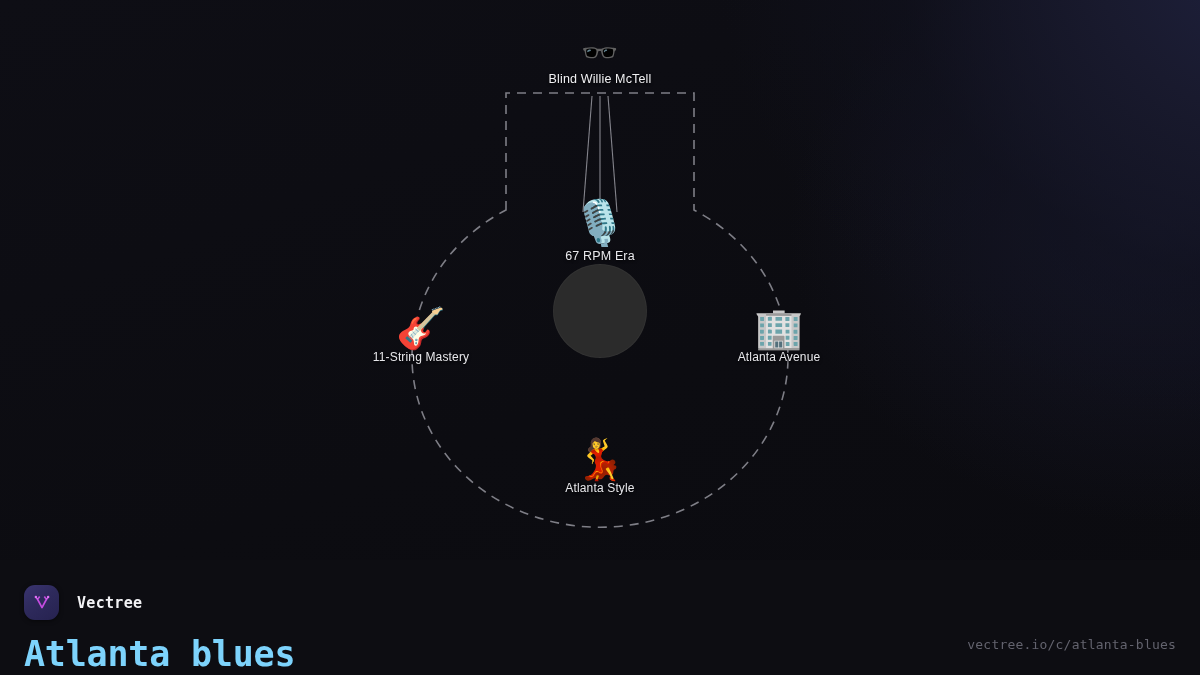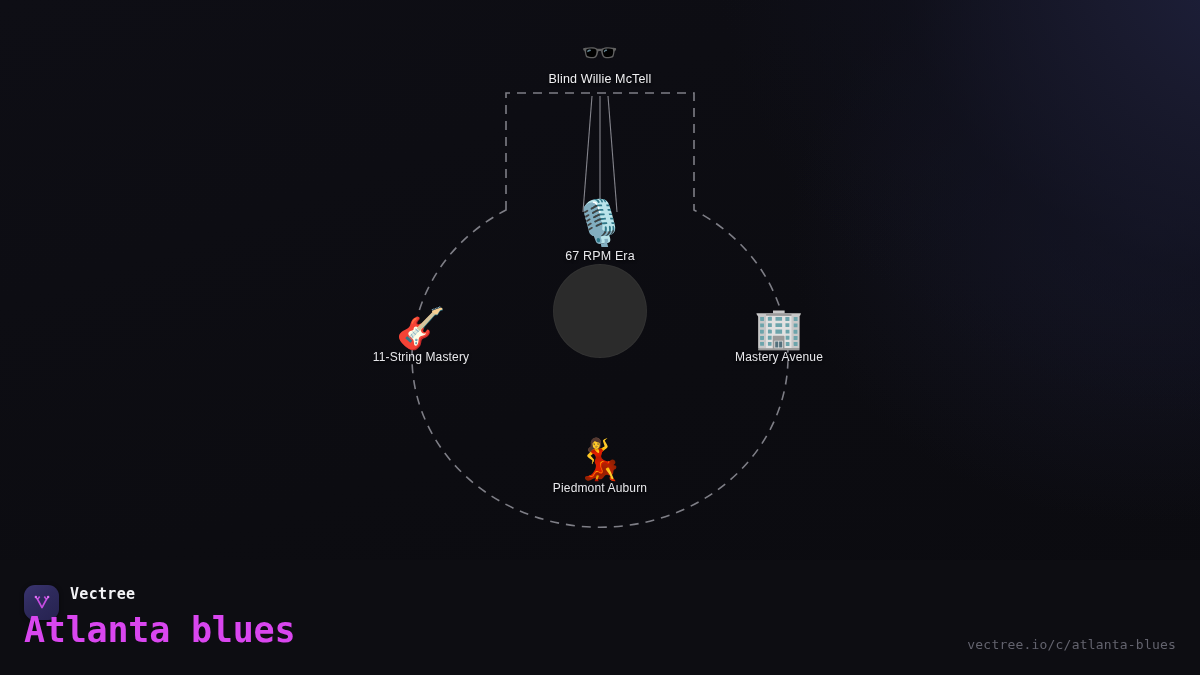--- a/index.html
+++ b/index.html
@@ -73,39 +73,39 @@
     pointer-events:none;
   }
 
   
   #footer {
     position:absolute; left:0; right:0; bottom:0; height:115px;
     background:#0d0d12;
   }
   #brand-row {
     position:absolute; left:24px; top:25px;
-    display:flex; align-items:flex-start; gap:11px;
+    display:flex; align-items:center; gap:18px;
   }
   #brand-logo {
     width:35px; height:35px; border-radius:11px;
     background:linear-gradient(145deg,#3a3470 0%,#2e2a5c 45%,#262250 100%);
     display:flex; align-items:center; justify-content:center;
     box-shadow:0 1px 4px rgba(0,0,0,.55);
     flex:0 0 auto;
   }
   #brand-name {
     font-family:"DejaVu Sans Mono", monospace;
     font-size:15px; font-weight:700;
     color:#f2f2f5; letter-spacing:.3px;
   }
   #page-title {
-    position:absolute; left:24px; top:50px;
+    position:absolute; left:24px; top:74px;
     font-family:"DejaVu Sans Mono", monospace;
     font-size:35px; font-weight:700;
-    color:#d946ef; letter-spacing:-.2px;
+    color:#7dd3fc; letter-spacing:-.2px;
   }
   #footer-url {
     position:absolute; right:24px; bottom:23px;
     font-family:"DejaVu Sans Mono", monospace;
     font-size:13px;
     color:#63636e; letter-spacing:.2px;
   }
 </style>
 </head>
 <body>
@@ -139,26 +139,26 @@
     <span class="node-label">67 RPM Era</span>
   </div>
 
   <div class="node node-leaf" id="node-guitar" style="left:421px; top:336px;">
     <span class="node-emoji">🎸</span>
     <span class="node-label">11-String Mastery</span>
   </div>
 
   <div class="node node-leaf" id="node-building" style="left:779px; top:336px;">
     <span class="node-emoji">🏢</span>
-    <span class="node-label">Mastery Avenue</span>
+    <span class="node-label">Atlanta Avenue</span>
   </div>
 
   <div class="node node-leaf" id="node-dancer" style="left:600px; top:467px;">
     <span class="node-emoji">💃</span>
-    <span class="node-label">Piedmont Auburn</span>
+    <span class="node-label">Atlanta Style</span>
   </div>
 
 </div>
 
 <div id="footer">
 
   <div id="brand-row">
     <div id="brand-logo">
       <svg width="20" height="20" viewBox="0 0 20 20" xmlns="http://www.w3.org/2000/svg">
         <path d="M5.4 6.0 L10 14.6 L14.6 6.0" fill="none" stroke="#c44ce0" stroke-width="1.7" stroke-linecap="round" stroke-linejoin="round"></path>

